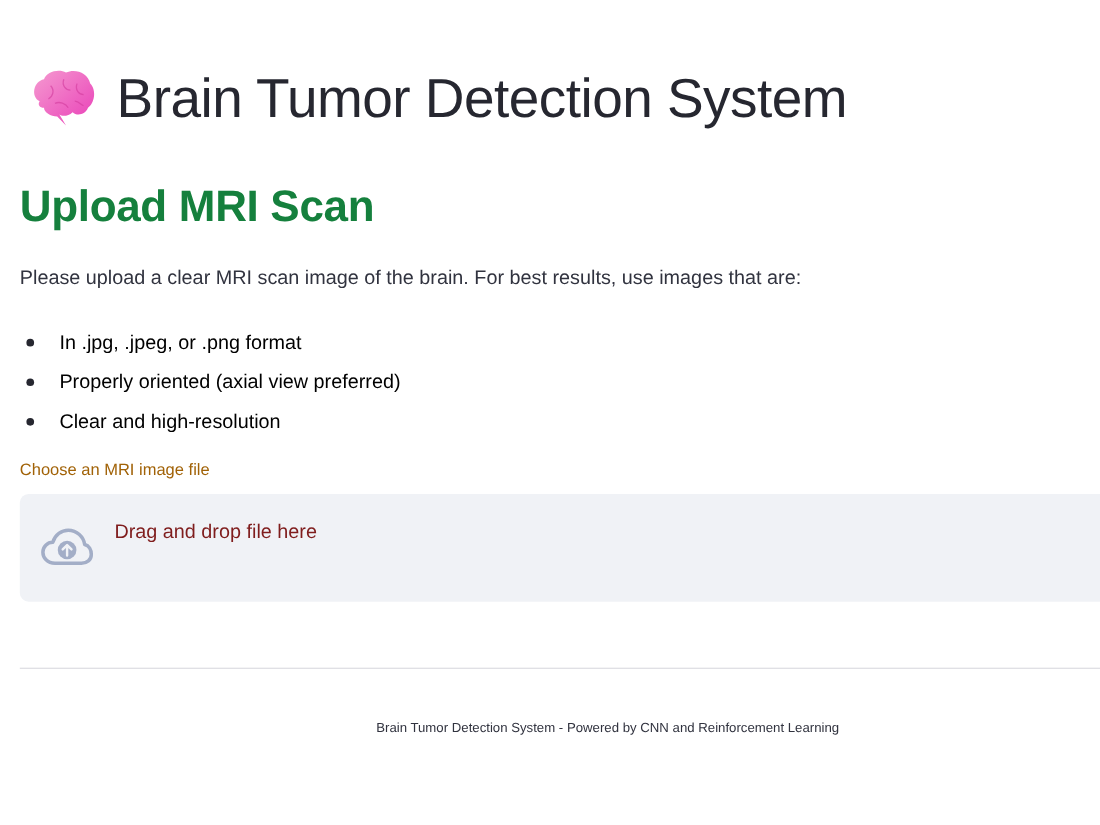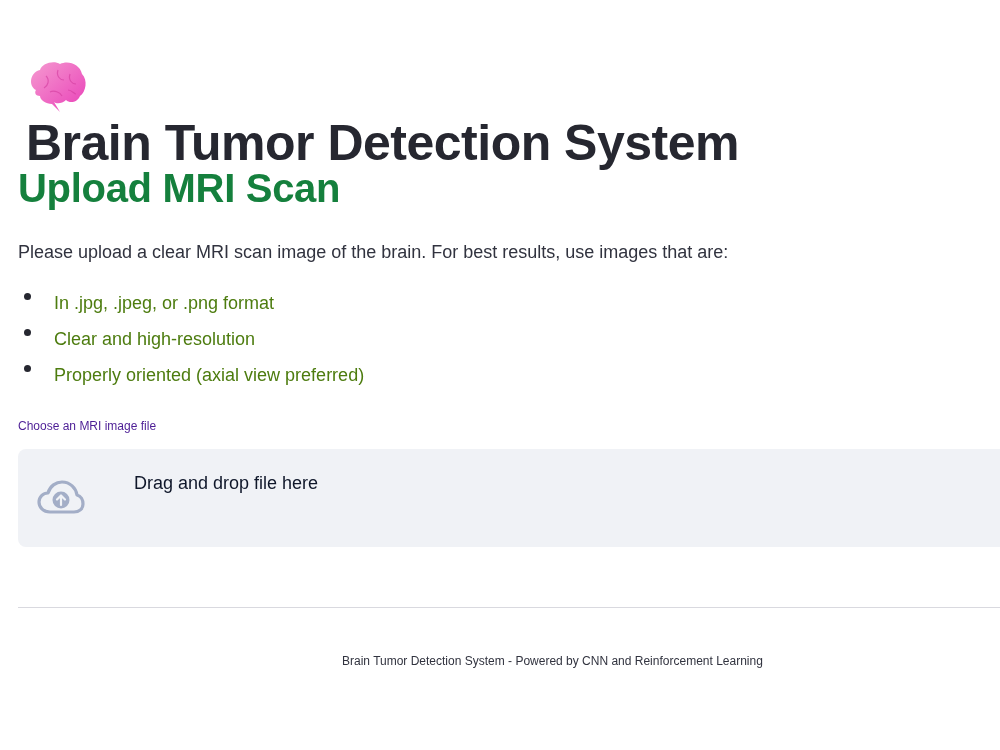--- a/index.html
+++ b/index.html
@@ -4,47 +4,47 @@
 <style>
   html, body { margin: 0; padding: 0; background: #ffffff; }
   body {
     width: 1000px; height: 750px; overflow: hidden; position: relative;
     font-family: "Liberation Sans", "DejaVu Sans", sans-serif;
     color: #262730;
   }
   .main { position: absolute; left: 18px; top: 0; width: 1000px; }
   .title {
     position: absolute; left: 8px; top: 60px; margin: 0;
-    font-size: 50px; font-weight: 700; color: #262730; white-space: nowrap;
-    display: flex; letter-spacing: -0.5px; flex-direction: column;
+    font-size: 50px; font-weight: 400; color: #262730; white-space: nowrap;
+    display: flex; align-items: center; letter-spacing: -0.5px;
   }
   .brain-icon { width: 62px; height: 54px; margin-right: 18px; display: inline-block; }
   .subheader {
     position: absolute; left: 0; top: 166px; margin: 0;
     font-size: 40px; font-weight: 700; color: #15803d; white-space: nowrap; letter-spacing: -0.3px;
   }
   .intro {
     position: absolute; left: 0; top: 242px; margin: 0;
     font-size: 18px; color: #31333f; white-space: nowrap;
   }
   .req-list { position: absolute; left: 0; top: 293px; margin: 0; padding: 0; list-style: none; }
   .req-item {
-    display: flex; align-items: flex-start; height: 36px;
-    font-size: 18px; color: #4d7c0f; white-space: nowrap;
+    display: flex; align-items: center; height: 36px;
+    font-size: 18px; color: #000000; white-space: nowrap;
   }
   .bullet { width: 7px; height: 7px; border-radius: 50%; background: #262730; margin-left: 6px; margin-right: 23px; }
   .uploader-label {
-    position: absolute; left: 0; top: 419px; font-size: 12px; color: #4c1d95; white-space: nowrap;
+    position: absolute; left: 0; top: 419px; font-size: 15px; color: #a16207; white-space: nowrap;
   }
   .dropzone {
     position: absolute; left: 0; top: 449px; width: 1000px; height: 98px;
     background: #f0f2f6; border-radius: 8px; cursor: pointer;
   }
   .cloud-icon { position: absolute; left: 19px; top: 31px; width: 48px; height: 36px; }
-  .dz-title { position: absolute; left: 86px; top: 24px; font-size: 18px; color: #0f172a; white-space: nowrap; margin-left: 30px; }
+  .dz-title { position: absolute; left: 86px; top: 24px; font-size: 18px; color: #7f1d1d; white-space: nowrap; }
   .dz-sub { position: absolute; left: 86px; top: 58px; font-size: 15px; color: #8a8d99; white-space: nowrap; }
   .divider { position: absolute; left: 0; top: 607px; width: 1000px; height: 1px; background: #d9d9df; border: 0; margin: 0; }
   .footer {
     position: absolute; left: 324px; top: 654px; font-size: 12px; color: #31333f; white-space: nowrap;
   }
 </style>
 </head>
 <body>
 
 <div class="main">
@@ -67,25 +67,25 @@
 
   <p class="intro">Please upload a clear MRI scan image of the brain. For best results, use images that are:</p>
 
   <ul class="req-list">
     <li class="req-item">
       <span class="bullet"></span>
       <span>In .jpg, .jpeg, or .png format</span>
     </li>
     <li class="req-item">
       <span class="bullet"></span>
-      <span>Clear and high-resolution</span>
+      <span>Properly oriented (axial view preferred)</span>
     </li>
     <li class="req-item">
       <span class="bullet"></span>
-      <span>Properly oriented (axial view preferred)</span>
+      <span>Clear and high-resolution</span>
     </li>
   </ul>
 
   <label class="uploader-label">Choose an MRI image file</label>
 
   <div class="dropzone">
     <svg class="cloud-icon" viewBox="0 0 48 36">
       <path d="M13 32 C6 32 2 27 2 22 C2 17 6 13 11 13 C13 6 19 2 25 2 C33 2 39 8 40 15 C44 16 46 20 46 24 C46 29 42 32 37 32 Z" fill="none" stroke="#a3aec7" stroke-width="3.2" stroke-linejoin="round"></path>
       <circle cx="24" cy="20" r="8.5" fill="#a3aec7"></circle>
       <path d="M24 25 L24 16 M20 19.5 L24 15.5 L28 19.5" stroke="#f0f2f6" stroke-width="2.2" fill="none" stroke-linecap="round" stroke-linejoin="round"></path>

